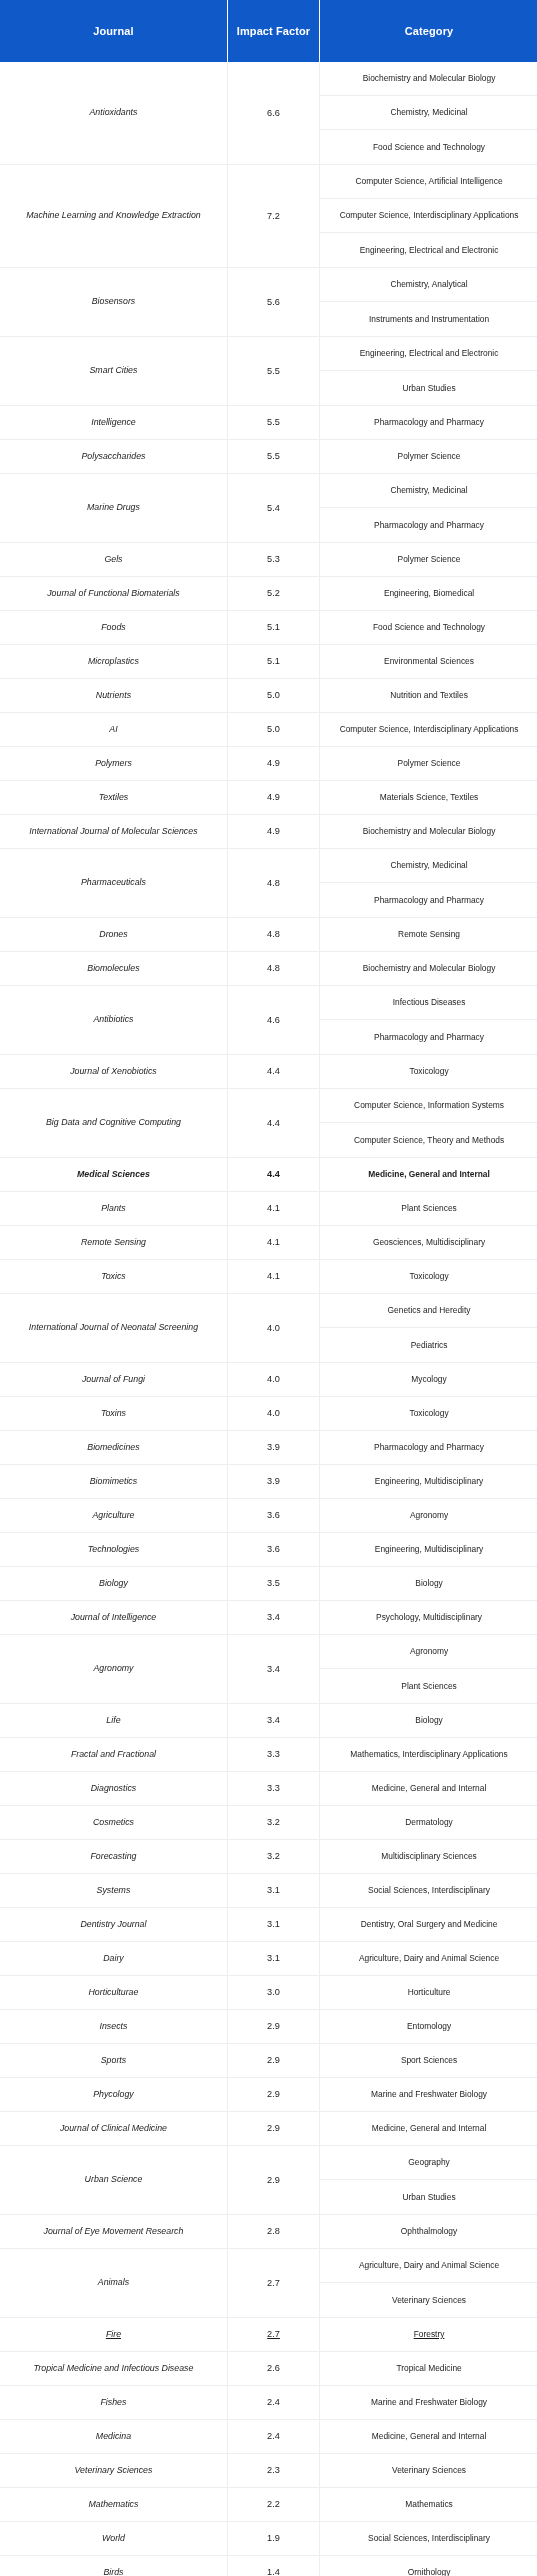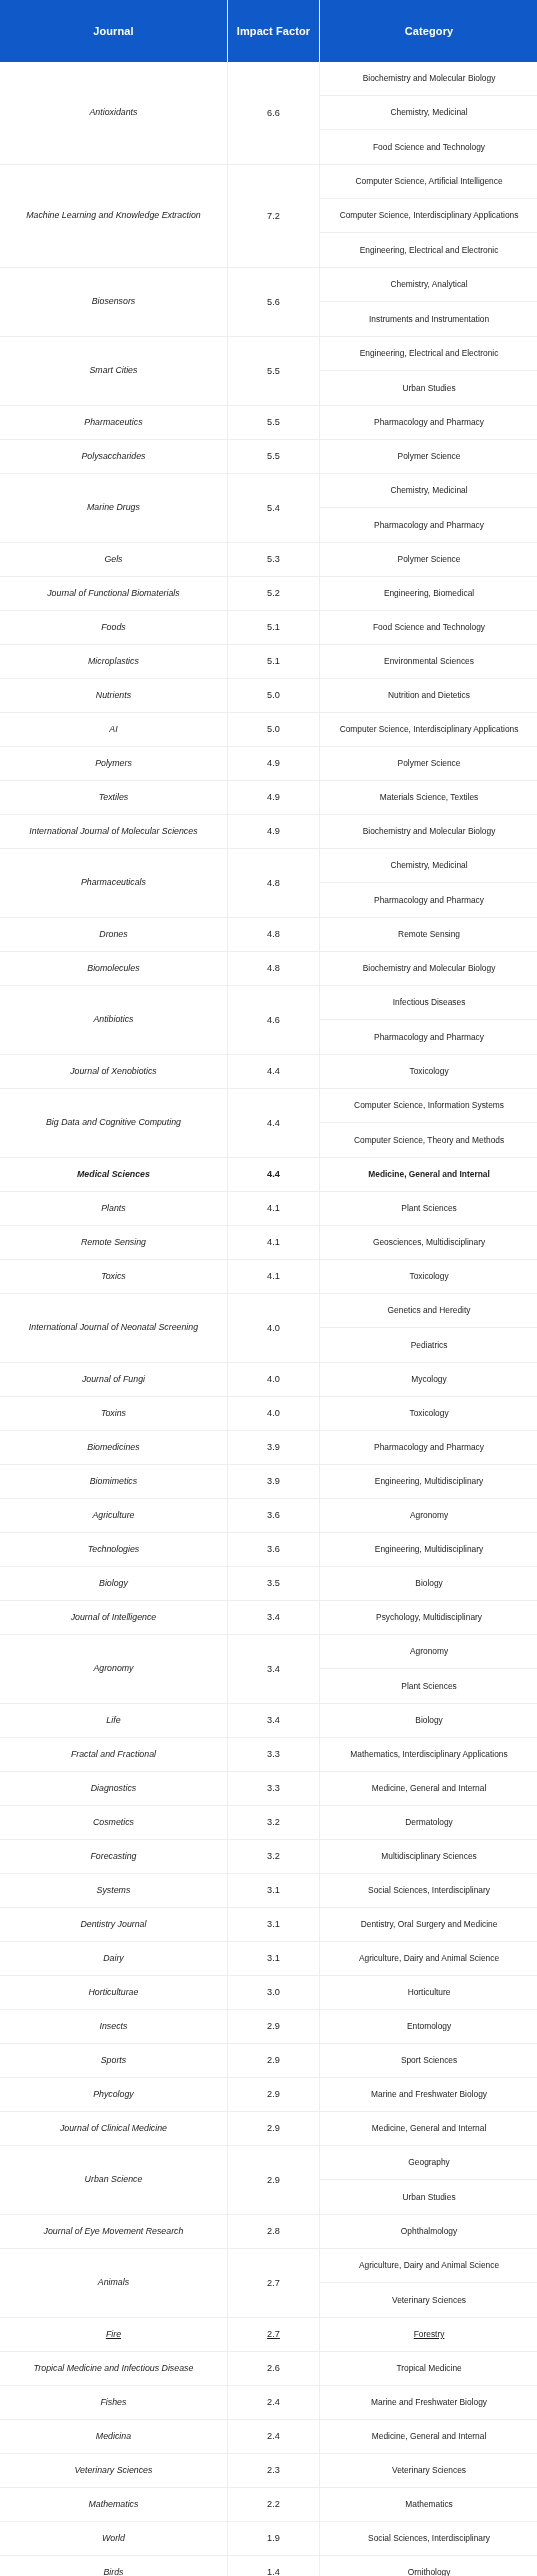--- a/index.html
+++ b/index.html
@@ -120,21 +120,21 @@
       </tr>
       <tr style="height: 67px;">
         <td class="journal-cell">Smart Cities</td>
         <td class="if-cell">5.5</td>
         <td class="cat-stack">
           <div class="cat-line" style="height: 34px;">Engineering, Electrical and Electronic</div>
           <div class="cat-line" style="height: 34px;">Urban Studies</div>
         </td>
       </tr>
       <tr style="height: 34px;">
-        <td class="journal-cell">Pharmaceutics</td>
+        <td class="journal-cell">Intelligence</td>
         <td class="if-cell">5.5</td>
         <td class="cat-cell">Pharmacology and Pharmacy</td>
       </tr>
       <tr style="height: 34px;">
         <td class="journal-cell">Polysaccharides</td>
         <td class="if-cell">5.5</td>
         <td class="cat-cell">Polymer Science</td>
       </tr>
       <tr style="height: 67px;">
         <td class="journal-cell">Marine Drugs</td>
@@ -160,21 +160,21 @@
         <td class="cat-cell">Food Science and Technology</td>
       </tr>
       <tr style="height: 34px;">
         <td class="journal-cell">Microplastics</td>
         <td class="if-cell">5.1</td>
         <td class="cat-cell">Environmental Sciences</td>
       </tr>
       <tr style="height: 34px;">
         <td class="journal-cell">Nutrients</td>
         <td class="if-cell">5.0</td>
-        <td class="cat-cell">Nutrition and Dietetics</td>
+        <td class="cat-cell">Nutrition and Textiles</td>
       </tr>
       <tr style="height: 34px;">
         <td class="journal-cell">AI</td>
         <td class="if-cell">5.0</td>
         <td class="cat-cell">Computer Science, Interdisciplinary Applications</td>
       </tr>
       <tr style="height: 34px;">
         <td class="journal-cell">Polymers</td>
         <td class="if-cell">4.9</td>
         <td class="cat-cell">Polymer Science</td>

